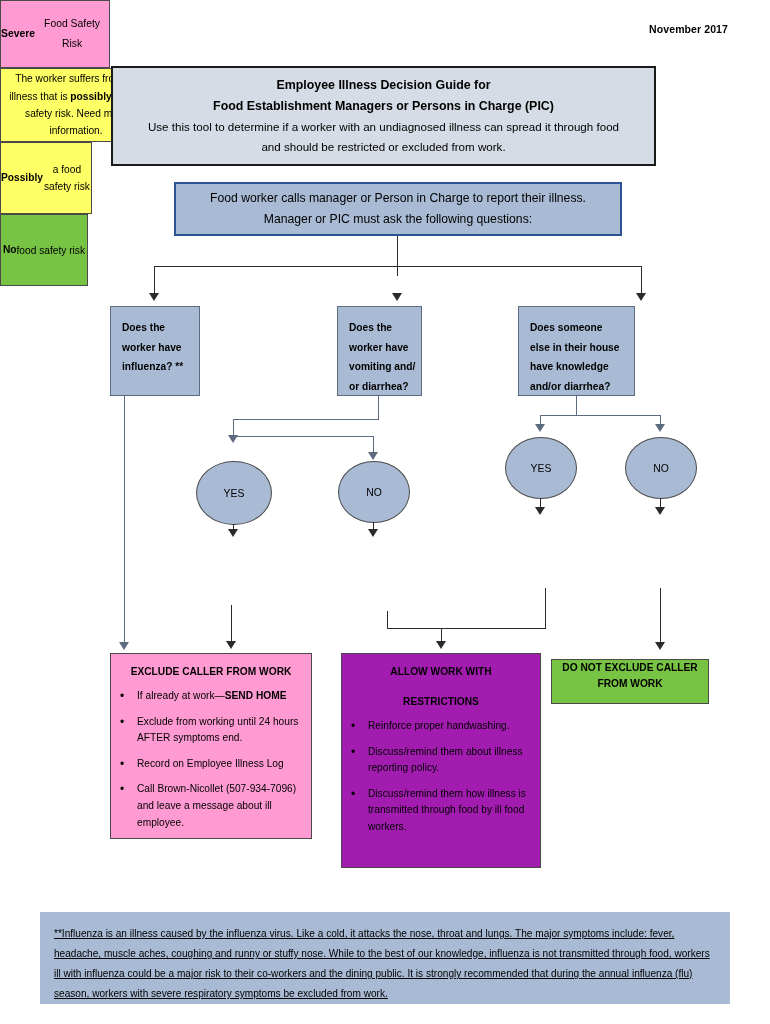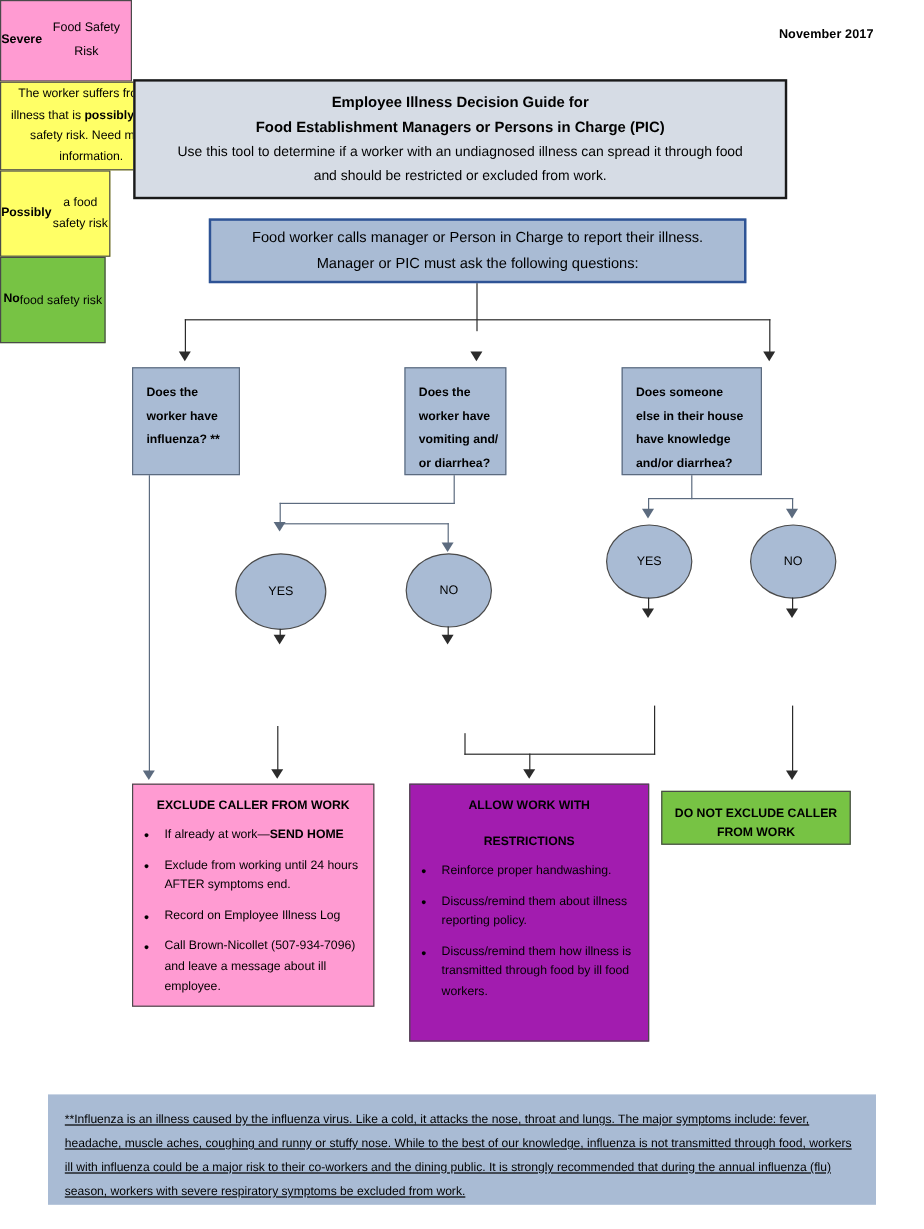--- a/index.html
+++ b/index.html
@@ -79,21 +79,21 @@
 
   #r-no{left:620px;top:516px;width:88px;height:72px;background:#77C344;}
   #r-no .t1{font-size:10.2px;font-weight:bold;line-height:20px;}
   #r-no .t2{font-size:10.2px;line-height:17px;}
 
   
   .act-box{position:absolute;box-sizing:border-box;border:1.6px solid #4a4a4a;}
   #a-exclude{left:110px;top:653px;width:202px;height:186px;background:#FF9BD2;}
   #a-allow  {left:341px;top:653px;width:200px;height:215px;background:#a21caf;}
   #a-dont   {left:551px;top:659px;width:158px;height:45px;background:#77C344;
-             display:flex;align-items:flex-end;justify-content:center;text-align:center;}
+             display:flex;align-items:flex-start;justify-content:center;text-align:center;}
 
   .act-title{text-align:center;font-size:10.2px;font-weight:bold;line-height:17px;
              margin:9px 0 0 0;padding:0 4px;}
   .act-title.second{margin-top:13px;}
   #a-dont .act-title{margin:0;line-height:16px;}
 
   ul.act-list{margin:8px 0 0 0;padding:0 8px 0 26px;list-style:none;}
   ul.act-list li{position:relative;font-size:10.2px;line-height:16.6px;margin-bottom:9px;}
   ul.act-list li::before{content:"\2022";position:absolute;left:-17px;top:0;font-size:12px;}
   ul.act-list li b{font-weight:bold;}

